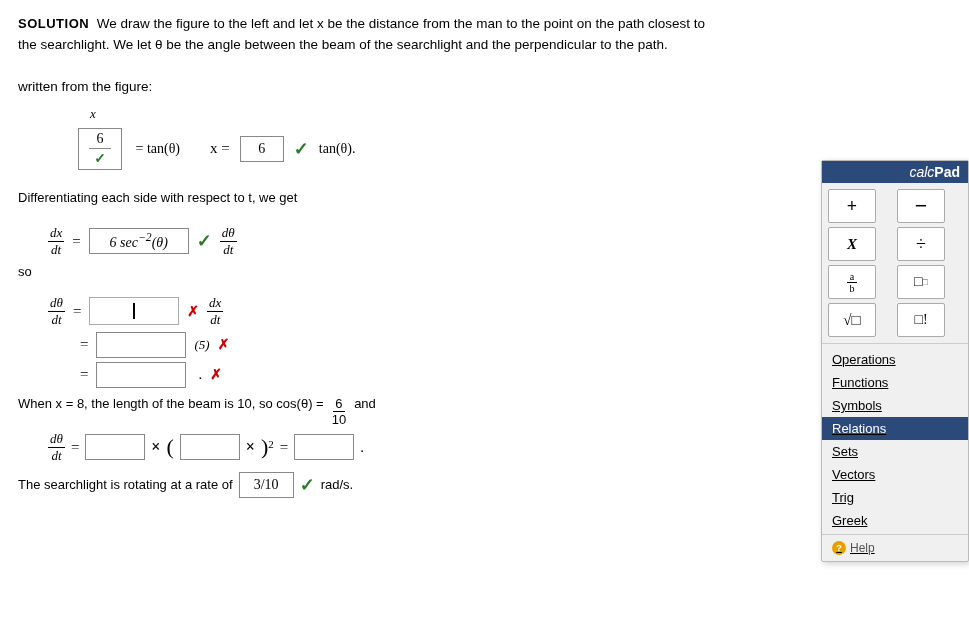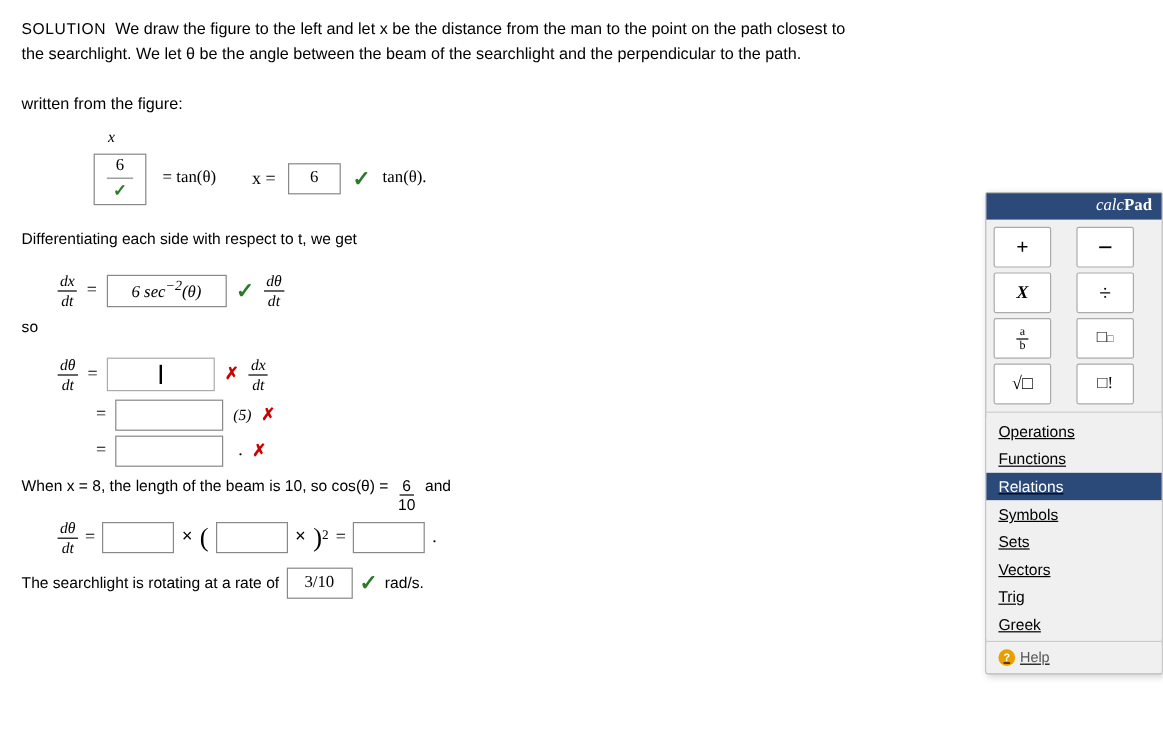--- a/index.html
+++ b/index.html
@@ -19,21 +19,21 @@
     }
 
     .solution-text {
       font-family: Arial, sans-serif;
       font-size: 13.5px;
       line-height: 1.55;
       margin-bottom: 8px;
     }
 
     .solution-label {
-      font-weight: normal;
+      font-weight: bold;
       font-size: 13px;
       letter-spacing: 0.5px;
     }
 
     .equation-row {
       display: flex;
       align-items: center;
       gap: 10px;
       margin: 10px 0 6px 60px;
     }
@@ -119,21 +119,21 @@
       border: 1px solid #bbb;
       border-radius: 2px;
       box-shadow: 2px 2px 6px rgba(0,0,0,0.18);
     }
 
     .calcpad-header {
       background: #2b4a7a;
       color: #fff;
       text-align: right;
       padding: 3px 8px;
-      font-family: Liberation Serif, serif;
+      font-family: Liberation Sans, sans-serif;
       font-size: 14px;
       font-weight: normal;
     }
 
     .calcpad-header span.calc {
       font-style: italic;
     }
     .calcpad-header span.pad {
       font-weight: bold;
     }
@@ -442,22 +442,22 @@
       <button class="sym-btn">
         <span style="font-size:14px;">□!</span>
       </button>
     </div>
 
     <hr class="divider-line">
 
     <div class="calcpad-menu">
       <button class="menu-item">Operations</button>
       <button class="menu-item">Functions</button>
+      <button class="menu-item">Symbols</button>
       <button class="menu-item active">Relations</button>
-      <button class="menu-item">Symbols</button>
       <button class="menu-item">Sets</button>
       <button class="menu-item">Vectors</button>
       <button class="menu-item">Trig</button>
       <button class="menu-item">Greek</button>
       <hr class="divider-line">
       <button class="menu-item help-item">
         <span class="help-icon">?</span>
         <span>Help</span>
       </button>
     </div>

